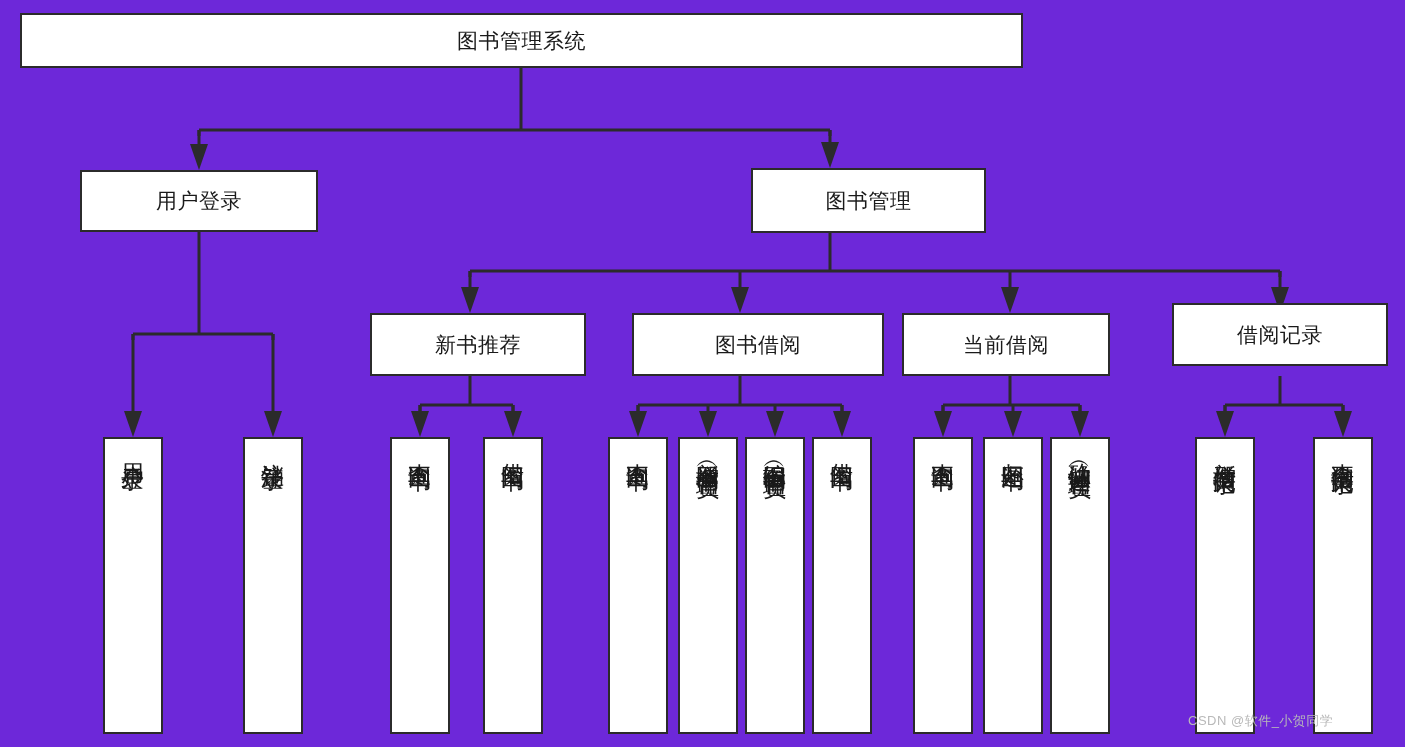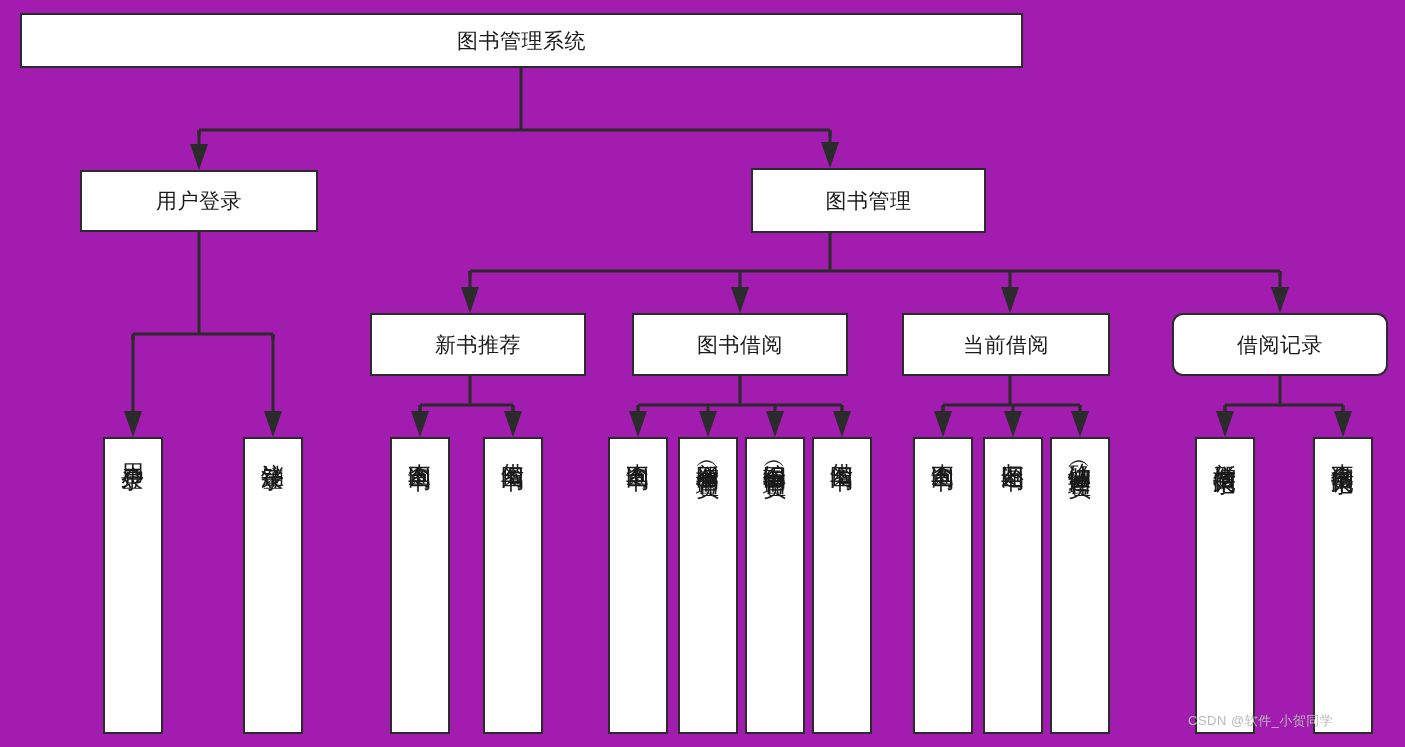--- a/index.html
+++ b/index.html
@@ -1,18 +1,18 @@
 <!DOCTYPE html>
 <html><head>
 <meta charset="utf-8">
 <style>
   html,body{margin:0;padding:0;background:#ffffff;}
   body{width:1405px;height:747px;overflow:hidden;
        font-family:"Liberation Sans","DejaVu Sans",sans-serif;}
-  #stage{position:relative;width:1405px;height:747px;background:#a21caf;}
+  #stage{position:relative;width:1405px;height:747px;background:#6d28d9;}
   svg#wires{position:absolute;left:0;top:0;width:1405px;height:747px;overflow:visible;}
   .node{position:absolute;box-sizing:border-box;background:#ffffff;
         border:2.5px solid #2b2b2b;display:flex;align-items:center;
         justify-content:center;color:#1a1a1a;}
   .node .lbl{display:block;text-align:center;line-height:1.12;
              white-space:pre;letter-spacing:0.5px;}
   .node.h .lbl{font-size:21px;}
   .node.v{padding:6px 2px;align-items:flex-start;justify-content:center;}
   .node.v .lbl{writing-mode:vertical-rl;text-orientation:upright;
                font-size:23px;line-height:1.05;letter-spacing:2px;}
@@ -97,27 +97,27 @@
       </div>
       <div class="node h" style="left: 80px; top: 170px; width: 238px; height: 62px;">
         <span class="lbl">用户登录</span>
       </div>
       <div class="node h" style="left: 751px; top: 168px; width: 235px; height: 65px;">
         <span class="lbl">图书管理</span>
       </div>
       <div class="node h" style="left: 362px; top: 313px; width: 216px; height: 63px; margin-left: 8px;">
         <span class="lbl">新书推荐</span>
       </div>
-      <div class="node h" style="left: 632px; top: 313px; width: 216px; height: 63px;">
+      <div class="node h" style="left: 632px; top: 313px; width: 252px; height: 63px;">
         <span class="lbl">图书借阅</span>
       </div>
       <div class="node h" style="left: 902px; top: 313px; width: 208px; height: 63px;">
         <span class="lbl">当前借阅</span>
       </div>
-      <div class="node h" style="left: 1172px; top: 313px; width: 216px; height: 63px; border-radius: 11px;">
+      <div class="node h" style="left: 1172px; top: 303px; width: 216px; height: 63px;">
         <span class="lbl">借阅记录</span>
       </div>
       <div class="node v" style="left: 103px; top: 437px; width: 60px; height: 297px;">
         <span class="lbl">用户登录</span>
       </div>
       <div class="node v" style="left: 243px; top: 437px; width: 60px; height: 297px;">
         <span class="lbl">注销登录</span>
       </div>
       <div class="node v" style="left: 390px; top: 437px; width: 60px; height: 297px;">
         <span class="lbl">查询图书</span>

